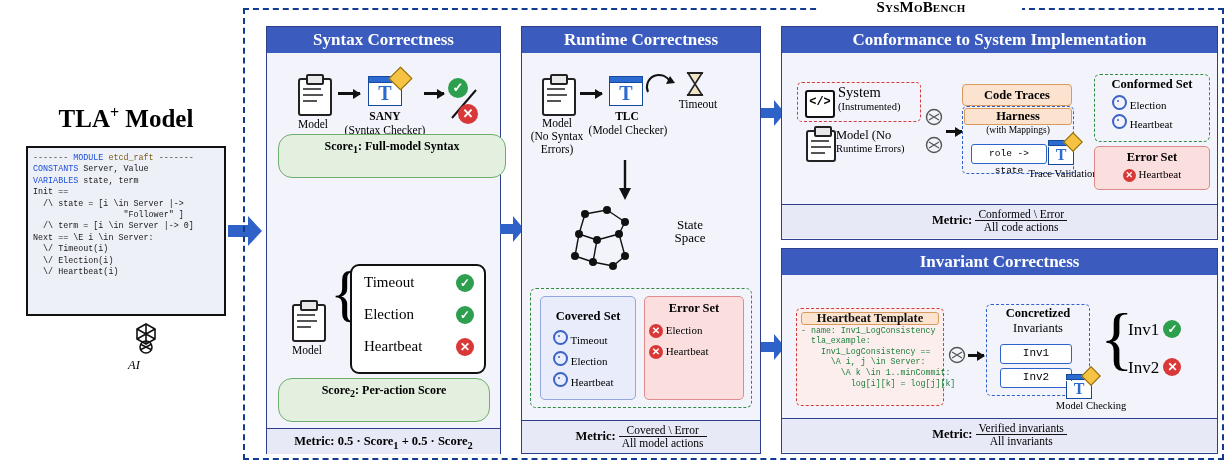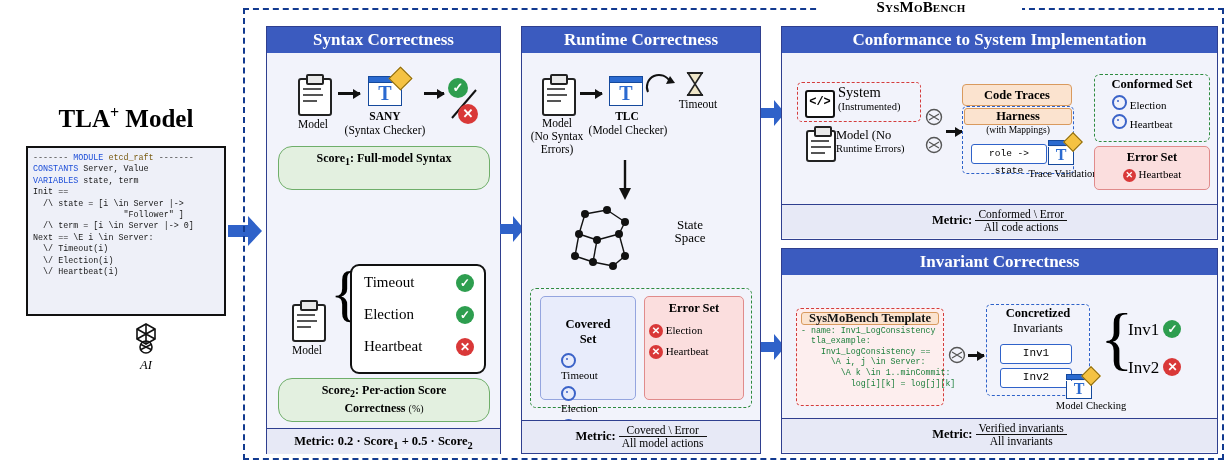--- a/index.html
+++ b/index.html
@@ -20,21 +20,21 @@
     border:2.5px solid #111;background:#eef0f8;
     font-family:"Liberation Mono", monospace;
     font-size:8.4px;line-height:11.4px;
     padding:5px 4px 0 5px;box-sizing:border-box;
     color:#1a1a1a;
   }
   .kw{color:#1d4ed8;}
   .id{color:#7a5c12;}
   .dash{color:#444;}
   #ai-logo{left:128px;top:320px;width:36px;height:36px;}
-  #ai-label{left:128px;top:358px;width:36px;text-align:center;font-size:12.5px;font-style:italic;}
+  #ai-label{left:128px;top:358px;width:36px;text-align:left;font-size:12.5px;font-style:italic;}
 
   
   .bigarrow{position:absolute;}
 
   
   #bench-box{
     left:243px;top:8px;width:981px;height:452px;
     border:2.6px dashed #123a8f;
     box-sizing:border-box;
   }
@@ -208,21 +208,21 @@
 
 <div class="sarrow" style="left:424px;top:92px;width:20px;"></div>
 <div class="abs ok" style="left:448px;top:78px;width:20px;height:20px;line-height:20px;font-size:13px;">✓</div>
 <div class="abs" style="left:448px;top:88px;width:32px;height:32px;">
   <svg width="32" height="32" viewBox="0 0 32 32">
       <path d="M28 2 L4 30" stroke="#111" stroke-width="2"></path>
     </svg>
 </div>
 <div class="abs no" style="left:458px;top:104px;width:20px;height:20px;line-height:20px;font-size:13px;">✕</div>
 
-<div class="scorepill" style="left:278px;top:146px;width:212px;height:44px;">
+<div class="scorepill" style="left:278px;top:134px;width:228px;height:44px;">
   <div><span>Score</span><sub>1</sub><span>: Full-model Syntax</span></div>
 </div>
 
 <div class="abs" style="left:292px;top:300px;">
   <div class="clip">
       <div class="body"></div>
       <div class="tab"></div>
       <div class="ln"></div>
       <div class="ln"></div>
       <div class="ln"></div>
@@ -236,26 +236,25 @@
   <div class="actrow" style="left:12px;top:8px;">Timeout</div>
   <div class="actrow" style="left:12px;top:40px;">Election</div>
   <div class="actrow" style="left:12px;top:72px;">Heartbeat</div>
   <div class="abs ok" style="left:104px;top:8px;width:18px;height:18px;line-height:18px;font-size:12px;">✓</div>
   <div class="abs ok" style="left:104px;top:40px;width:18px;height:18px;line-height:18px;font-size:12px;">✓</div>
   <div class="abs no" style="left:104px;top:72px;width:18px;height:18px;line-height:18px;font-size:12px;">✕</div>
 </div>
 
 <div class="scorepill" style="left:278px;top:378px;width:212px;height:44px;">
   <div><span>Score</span><sub>2</sub><span>: Per-action Score</span></div>
-  <div><span>Correctness</span> <span class="sub">(%)</span></div>
 </div>
 
 <div class="metricbar" style="left:267px;top:428px;width:233px;height:25px;line-height:25px;">
   <span>Metric:</span>
-  <span>0.2 · Score</span><sub>1</sub><span> + 0.5 · Score</span><sub>2</sub>
+  <span>0.5 · Score</span><sub>1</sub><span> + 0.5 · Score</span><sub>2</sub>
 </div>
 
 <div class="bigarrow" style="left:500px;top:216px;">
   <svg width="24" height="26" viewBox="0 0 24 26">
       <path d="M0 8 H13 V0 L24 13 L13 26 V18 H0 Z" fill="#2f62c9"></path>
     </svg>
 </div>
 
 <div class="panel" id="panel-runtime">
   <div class="panel-head">Runtime Correctness</div>
@@ -340,21 +339,21 @@
     </g>
   </svg>
 </div>
 <div class="abs cap" style="left:660px;top:218px;width:60px;font-size:13px;">
   <div>State</div>
   <div>Space</div>
 </div>
 
 <div class="dashgreen" style="left:530px;top:288px;width:222px;height:120px;"></div>
 
-<div class="setbox setcovered" style="left:540px;top:296px;width:96px;height:104px;padding:20px;">
+<div class="setbox setcovered" style="left:540px;top:296px;width:96px;height:104px;padding:12px;">
   <div class="settitle">Covered Set</div>
   <div style="margin-top:6px;"><span class="target"></span> <span>Timeout</span></div>
   <div style="margin-top:5px;"><span class="target"></span> <span>Election</span></div>
   <div style="margin-top:5px;"><span class="target"></span> <span>Heartbeat</span></div>
 </div>
 
 <div class="setbox seterror" style="left:644px;top:296px;width:100px;height:104px;padding:4px;">
   <div class="settitle">Error Set</div>
   <div style="margin-top:8px;"><span class="no" style="width:14px;height:14px;line-height:14px;font-size:10px;">✕</span> <span>Election</span></div>
   <div style="margin-top:7px;"><span class="no" style="width:14px;height:14px;line-height:14px;font-size:10px;">✕</span> <span>Heartbeat</span></div>
@@ -457,21 +456,21 @@
     <span class="num">Conformed \ Error</span>
     <span class="den">All code actions</span>
   </span>
 </div>
 
 <div class="panel" id="panel-inv">
   <div class="panel-head">Invariant Correctness</div>
 </div>
 
 <div class="invtmpl" style="left:796px;top:308px;width:148px;height:98px;">
-    <span class="hd">SysMoBench Template</span>
+    <span class="hd">Heartbeat Template</span>
     <div style="white-space: pre;">- name: Inv1_LogConsistency</div>
     <div style="white-space: pre;">  tla_example:</div>
     <div style="white-space: pre;">    Inv1_LogConsistency ==</div>
     <div style="white-space: pre;">      \A i, j \in Server:</div>
     <div style="white-space: pre;">        \A k \in 1..minCommit:</div>
     <div style="white-space: pre;">          log[i][k] = log[j][k]</div>
   </div>
 
 <div class="abs" style="left:948px;top:346px;width:18px;height:18px;">
   <svg width="18" height="18" viewBox="0 0 18 18">

